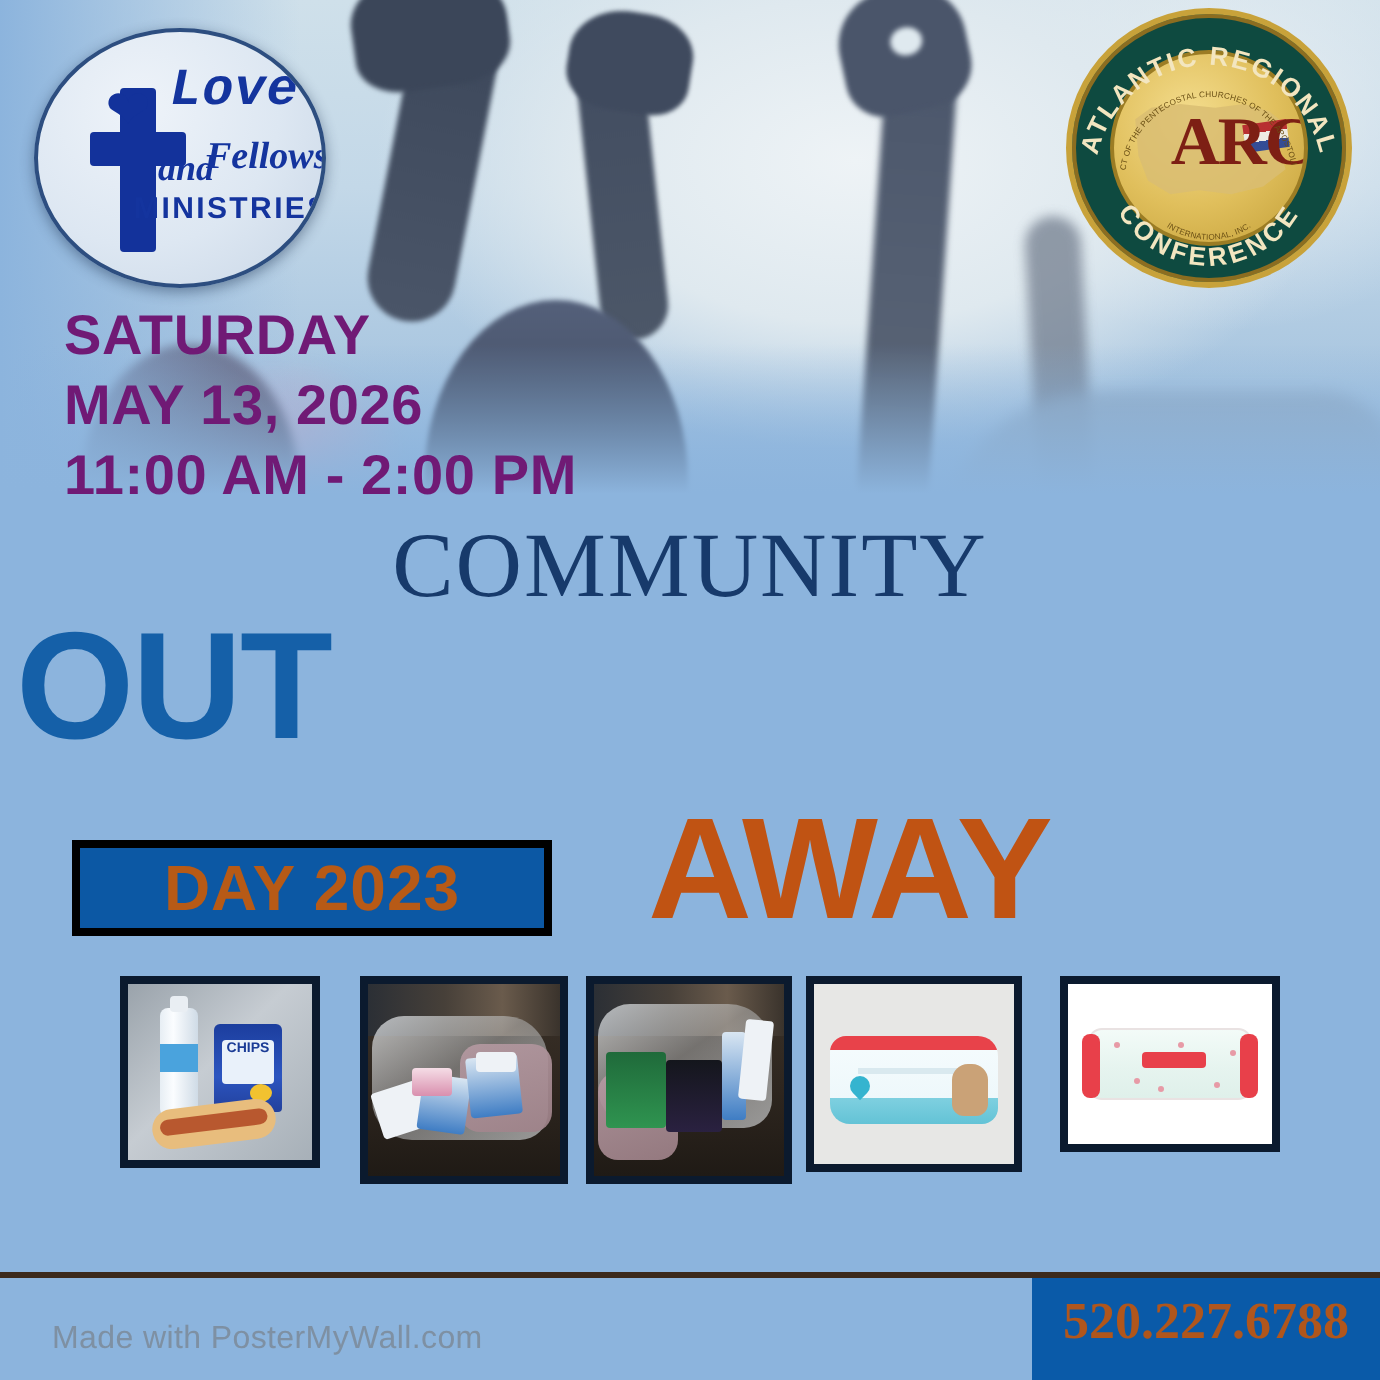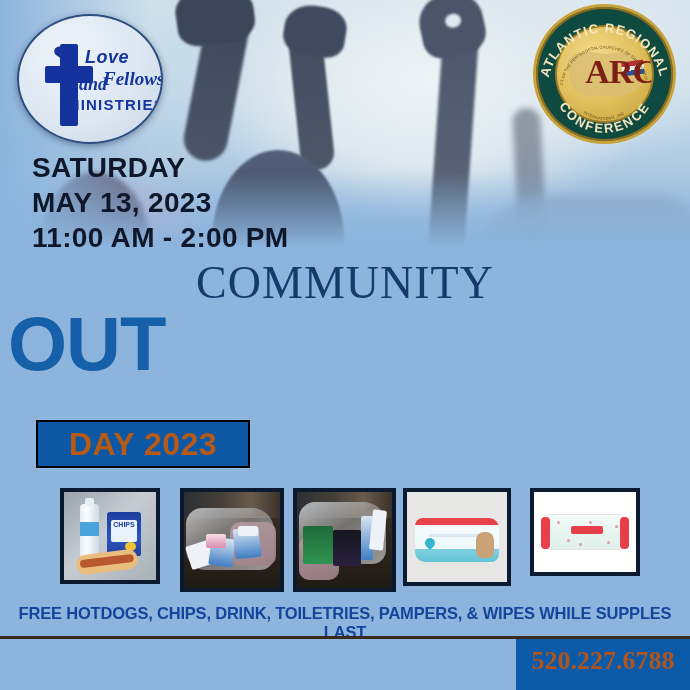--- a/index.html
+++ b/index.html
@@ -121,23 +121,23 @@
   }
   .lf-cross .h {
     position:absolute; left:0; top:22px; width:48px; height:17px;
     background:#13329b; border-radius:2px;
   }
   .lf-heart {
     position:absolute; left:32px; top:28px; width:26px; height:24px;
     color:#13329b; font-size:27px; line-height:22px; text-align:center;
   }
   .lf-love {
-    position:absolute; left:66px; top:31px;
-    font-family:Liberation Sans, sans-serif; font-style:italic; font-weight:bold;
-    font-size:18px; color:#14349e; letter-spacing:.5px;
+    position:absolute; left:66px; top:14px;
+    font-family:Liberation Mono, monospace; font-style:italic; font-weight:bold;
+    font-size:26px; color:#14349e; letter-spacing:.5px;
   }
   .lf-and {
     position:absolute; left:60px; top:58px;
     font-family:"Liberation Serif", serif; font-style:italic; font-weight:bold;
     font-size:18px; color:#14349e;
   }
   .lf-fellow {
     position:absolute; left:84px; top:52px;
     font-family:"Liberation Serif", serif; font-style:italic; font-weight:bold;
     font-size:19px; color:#14349e;
@@ -189,21 +189,21 @@
 
   
   .evang {
     position:absolute; left:256px; top:12px; width:190px;
     text-align:center; color:#cc5a0f;
     font-weight:bold; font-size:22px; line-height:33px;
     text-shadow:0 1px 2px rgba(255,255,255,.35);
   }
   .date-block {
     position:absolute; left:32px; top:150px;
-    color:#0f172a; font-weight:bold; font-size:28px; line-height:35px;
+    color:#701a75; font-weight:bold; font-size:28px; line-height:35px;
     letter-spacing:.3px;
   }
   .community {
     position:absolute; left:0; top:256px; width:690px;
     text-align:center;
     font-family:"Liberation Serif", serif; font-weight:normal;
     font-size:46px; color:#173a6b; letter-spacing:1px;
   }
   .out-word {
     position:absolute; left:8px; top:306px;
@@ -214,22 +214,22 @@
     position:absolute; left:212px; top:334px;
     font-weight:bold; font-size:72px; line-height:74px; color:#c05313;
     letter-spacing:-1px;
   }
   .away-word {
     position:absolute; left:324px; top:398px;
     font-weight:bold; font-size:72px; line-height:74px; color:#c05313;
     letter-spacing:-1px;
   }
   .day-box {
-    position:absolute; left:36px; top:420px; width:214px; height:48px;
-    background:#0c58a4; border:2px solid #000000;
+    position:absolute; left:36px; top:420px; width:240px; height:48px;
+    background:#0c58a4; border:4px solid #000000;
     display:flex; align-items:center; justify-content:center;
   }
   .day-box span {
     font-weight:bold; font-size:32px; color:#b75a16; letter-spacing:.5px;
   }
 
   
   .photo-strip {
     position:absolute; left:0; top:488px; width:690px; height:104px;
   }
@@ -435,26 +435,27 @@
       </text>
       <text font-size="4.1" class="arc-micro-text" letter-spacing="0.1">
         <textPath href="#microArcR" startOffset="50%" text-anchor="middle">INTERNATIONAL, INC.</textPath>
       </text>
     </svg>
   </div>
 
 
   <div class="date-block">
     <div>SATURDAY</div>
-    <div>MAY 13, 2023</div>
+    <div>MAY 13, 2026</div>
     <div>11:00 AM - 2:00 PM</div>
   </div>
 
   <div class="community">COMMUNITY</div>
   <div class="out-word">OUT</div>
+  <div class="away-word">AWAY</div>
   <div class="day-box">
     <span>DAY 2023</span>
   </div>
 
   <div class="photo-strip">
 
     <div class="ph ph1">
       <div class="p1-bg"></div>
       <div class="bottle"></div>
       <div class="bottle-cap"></div>
@@ -507,19 +508,19 @@
         <span class="dotfleck" style="left:12px; top:6px;"></span>
         <span class="dotfleck" style="left:22px; top:24px;"></span>
         <span class="dotfleck" style="left:44px; top:6px;"></span>
         <span class="dotfleck" style="left:62px; top:26px;"></span>
         <span class="dotfleck" style="left:70px; top:10px;"></span>
         <span class="dotfleck" style="left:34px; top:28px;"></span>
       </div>
     </div>
   </div>
 
-  <div class="supplies">FREE HOTDOGS, CHIPS, DRINK, TOILETRIES, PAMPERS, &amp; WIPES WHILE SUPPLES LAST</div>
   <div class="footbar-divider"></div>
   <div class="phone-bar">
     <div class="phone-text">520.227.6788</div>
   </div>
+  <div class="watermark">Made with PosterMyWall.com</div>
 
 </div>
 
 </body></html>

